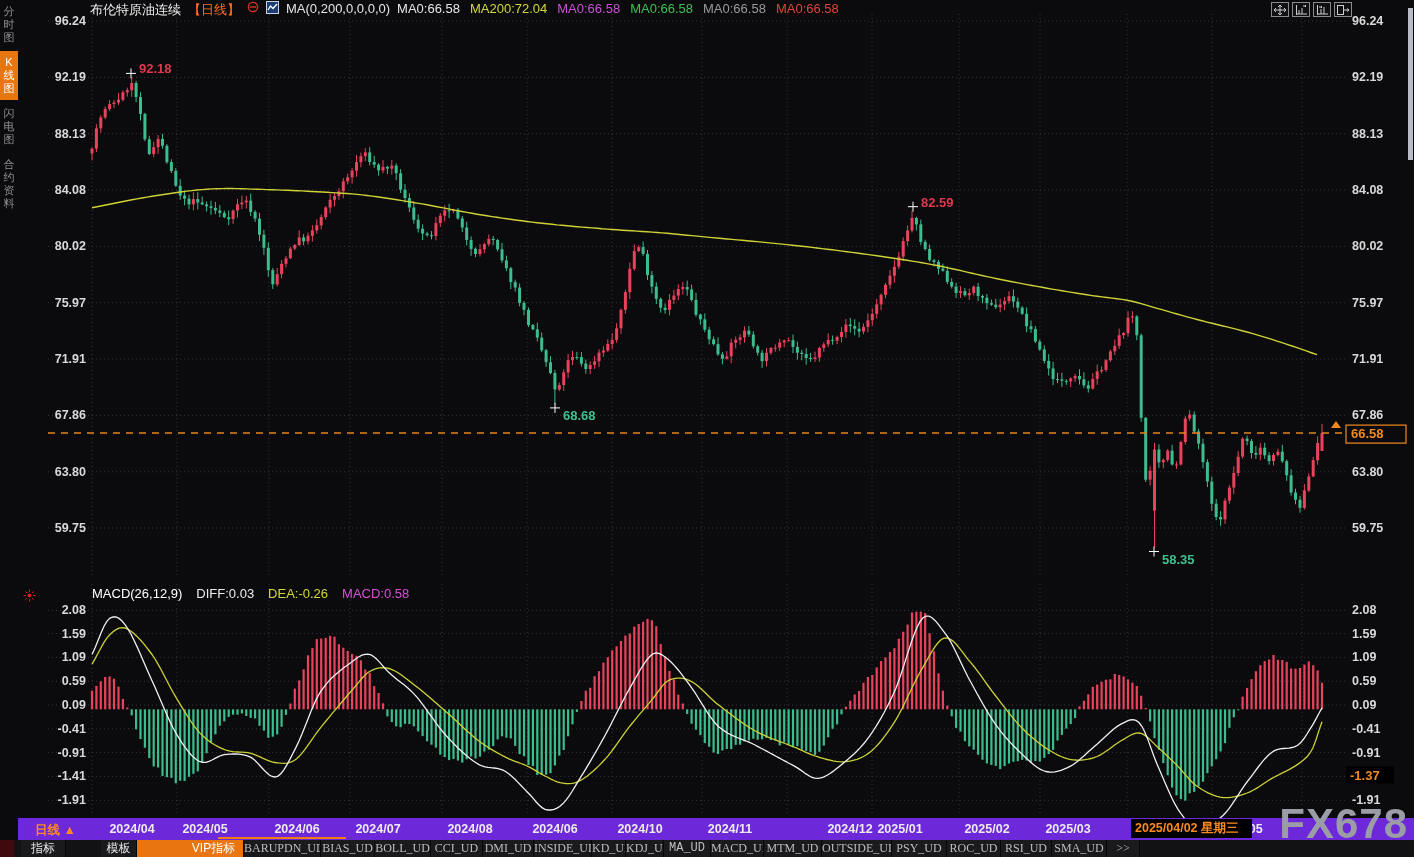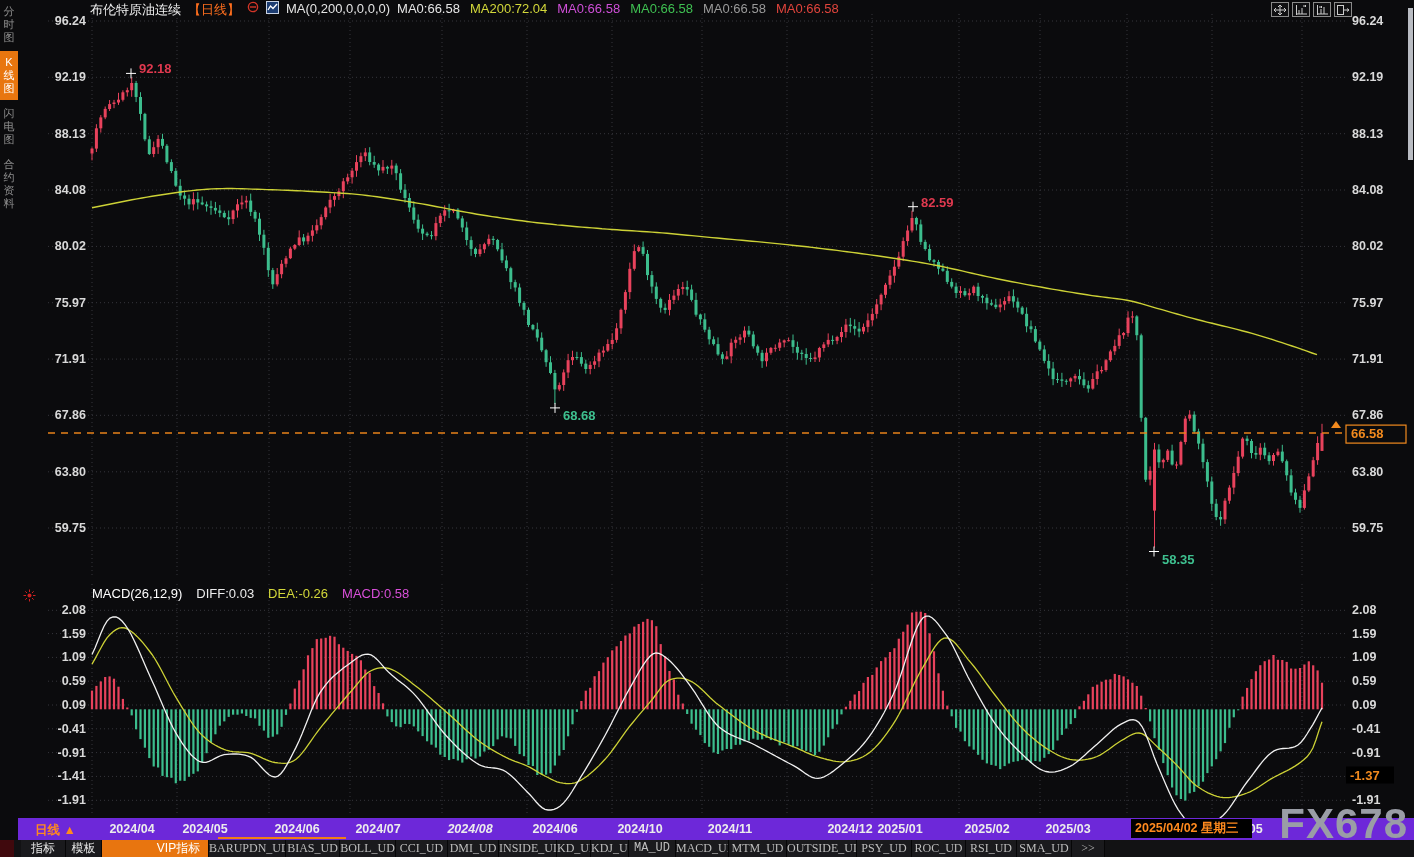--- a/index.html
+++ b/index.html
@@ -1127,39 +1127,39 @@
 
 <div class="statusbar" id="statusbar">
   <span class="period-lab">
     <span>日线</span> <span>▲</span>
   </span>
   <span class="hscroll"></span>
   <span class="month-lab" style="left: 104px; margin-left: 28px;">2024/04</span>
     <span class="month-lab" style="left: 205px;">2024/05</span>
     <span class="month-lab" style="left: 297px;">2024/06</span>
     <span class="month-lab" style="left: 378px;">2024/07</span>
-    <span class="month-lab" style="left: 470px; font-style: italic;">2024/08</span>
+    <span class="month-lab" style="left: 470px;">2024/08</span>
     <span class="month-lab" style="left: 555px;">2024/06</span>
     <span class="month-lab" style="left: 640px;">2024/10</span>
     <span class="month-lab" style="left: 730px;">2024/11</span>
     <span class="month-lab" style="left: 850px;">2024/12</span>
     <span class="month-lab" style="left: 900px;">2025/01</span>
     <span class="month-lab" style="left: 987px;">2025/02</span>
     <span class="month-lab" style="left: 1068px;">2025/03</span>
     <span class="month-lab" style="left: 1155px;">2025/04</span>
     <span class="month-lab" style="left: 1240px;">2025/05</span>
     <span class="x-tooltip">2025/04/02 星期三</span>
 </div>
 
 <div class="corner-sq"></div>
 
 <div class="tabbar" id="tabbar">
   <span class="tab-corner"></span>
 <span class="tab cn" style="width: 44px;">指标</span>
-    <span class="tab cn" style="width: 35px;">模板</span>
+    <span class="tab cn" style="width: 35px; margin-left: 35px;">模板</span>
     <span class="tab cn selected" style="width: 59px; padding-left: 47px;">VIP指标</span>
     <span class="tab" style="width: 76px;">BARUPDN_UD</span>
     <span class="tab" style="width: 53px;">BIAS_UD</span>
     <span class="tab" style="width: 55px;">BOLL_UD</span>
     <span class="tab" style="width: 51px;">CCI_UD</span>
     <span class="tab" style="width: 50px;">DMI_UD</span>
     <span class="tab" style="width: 57px;">INSIDE_UD</span>
     <span class="tab" style="width: 33px;">KD_UD</span>
     <span class="tab" style="width: 37px;">KDJ_UD</span>
     <span class="tab" style="width: 46px; font-family: Liberation Mono, monospace;">MA_UD</span>

